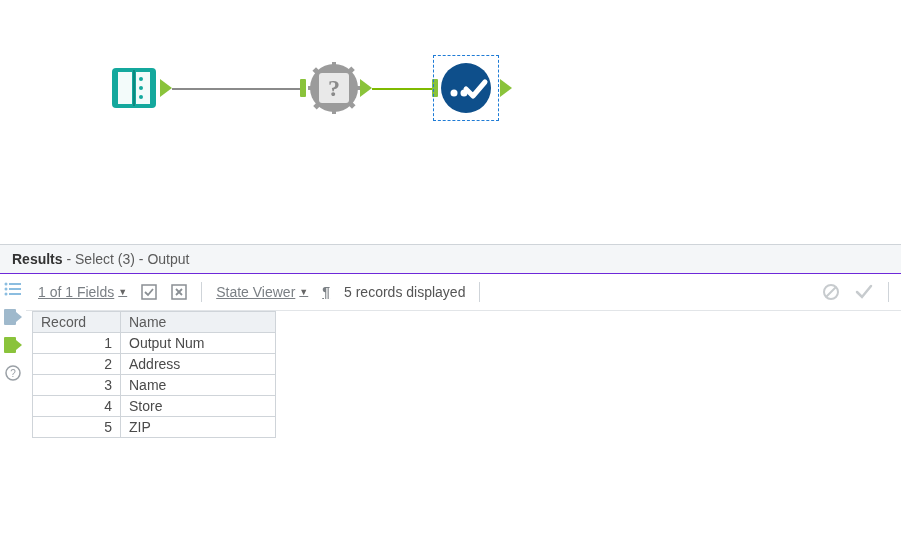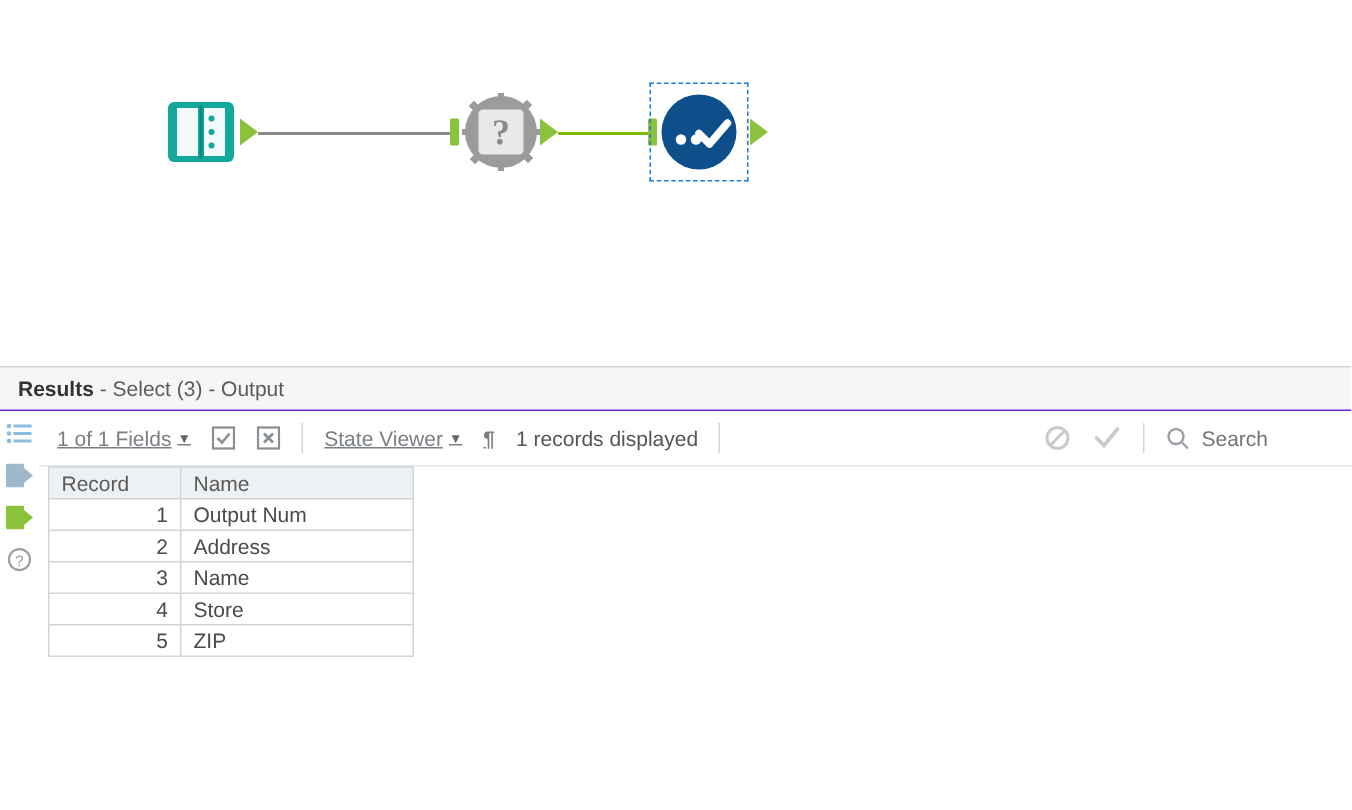--- a/index.html
+++ b/index.html
@@ -248,42 +248,35 @@
             <rect x="1" y="1" width="14" height="14" fill="none" stroke="#8a8f94" stroke-width="1.5"></rect>
             <path d="M5 5 l6 6 M11 5 l-6 6" stroke="#8a8f94" stroke-width="1.8"></path>
           </svg>
       </span>
       <span class="sep"></span>
       <span class="tb-btn">
         <span>State Viewer</span>
         <span class="dropdown-caret">▼</span>
       </span>
       <span class="tb-btn" style="font-weight:700;">¶</span>
-      <span>1 records displayed</span>
+      <span>5 records displayed</span>
       <span class="sep"></span>
       <span class="spacer"></span>
       <span class="tb-btn disabled">
         <svg width="18" height="18" viewBox="0 0 18 18">
             <circle cx="9" cy="9" r="7" fill="none" stroke="#c7cbce" stroke-width="2"></circle>
             <line x1="4" y1="14" x2="14" y2="4" stroke="#c7cbce" stroke-width="2"></line>
           </svg>
       </span>
       <span class="tb-btn disabled">
         <svg width="20" height="18" viewBox="0 0 20 18">
             <path d="M3 9 l5 5 l9 -11" stroke="#c7cbce" stroke-width="2.5" fill="none" stroke-linecap="round"></path>
           </svg>
       </span>
       <span class="sep"></span>
-      <span class="search-wrap">
-        <svg width="16" height="16" viewBox="0 0 16 16">
-          <circle cx="7" cy="7" r="5" fill="none" stroke="#9aa0a6" stroke-width="1.6"></circle>
-          <line x1="11" y1="11" x2="15" y2="15" stroke="#9aa0a6" stroke-width="1.6"></line>
-        </svg>
-        <input class="search-box" placeholder="Search" style="">
-      </span>
     </div>
 
     <table class="data">
       <colgroup>
           <col>
           <col class="c-name">
         </colgroup>
       <thead>
         <tr>
           <th>Record</th>

